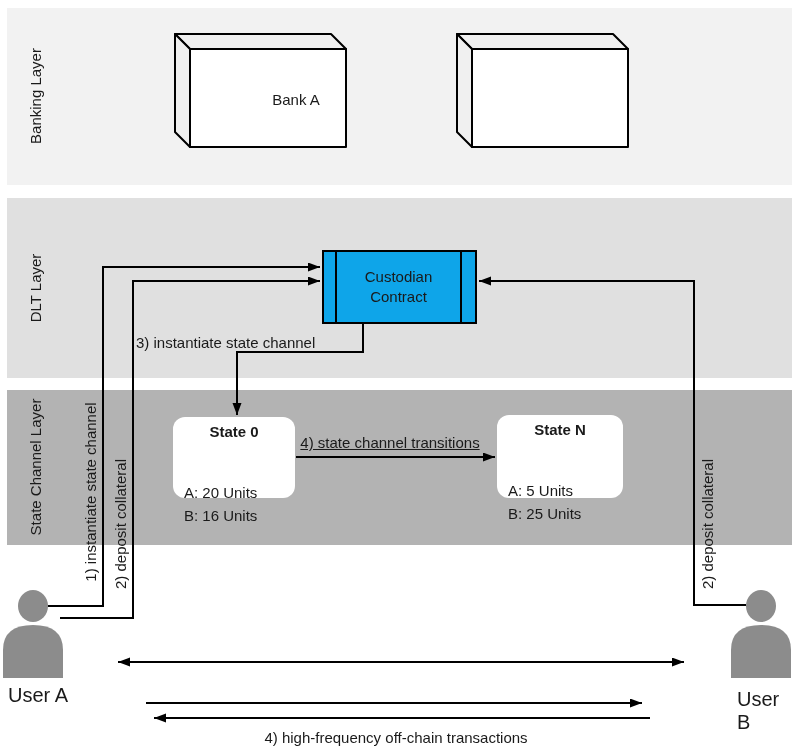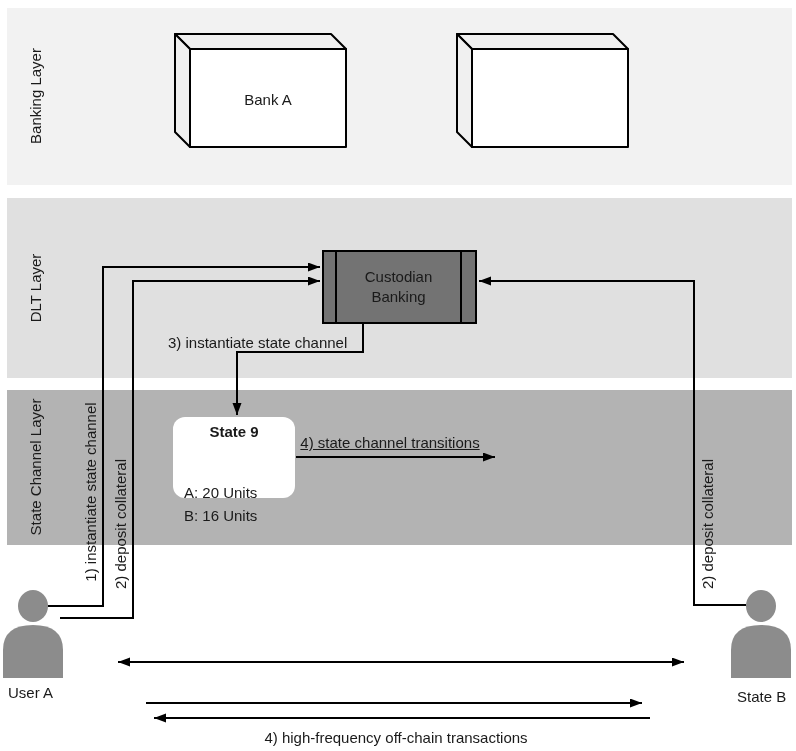--- a/index.html
+++ b/index.html
@@ -15,47 +15,47 @@
   
   .vlabel{position:absolute;width:0;height:0;}
   .vlabel > span{position:absolute;left:0;top:0;display:block;white-space:nowrap;
     transform:translate(-50%,-50%) rotate(-90deg);font-size:15px;}
 
   
   svg.wires{position:absolute;left:0;top:0;z-index:3;}
 
   
   .component{position:absolute;left:322px;top:250px;width:151px;height:70px;
-    background:#737373;border:2px solid #000;z-index:4;}
+    background:#0ea5e9;border:2px solid #000;z-index:4;}
   .component .stripe{position:absolute;top:0;bottom:0;width:2px;background:#000;}
   .component .stripe.s1{left:11px;}
   .component .stripe.s2{left:136px;}
   .component .ctext{position:absolute;left:13px;right:15px;top:0;bottom:0;
     display:flex;flex-direction:column;align-items:center;justify-content:center;
     font-size:15px;line-height:20px;text-align:center;}
 
   
   .statebox{position:absolute;width:122px;height:81px;background:#ffffff;
     border-radius:12px;z-index:4;font-size:15px;}
   .statebox.s0{left:173px;top:417px;}
   .statebox.sN{left:497px;top:415px;width:126px;height:83px;}
   .statebox .stitle{position:absolute;left:0;right:0;top:6px;text-align:center;font-weight:bold;}
   .statebox .srows{position:absolute;left:11px;top:36px;line-height:23px;margin-top:28px;}
 
   
-  .banklabel{position:absolute;width:156px;text-align:center;font-size:15px;z-index:4;}
+  .banklabel{position:absolute;width:156px;text-align:center;font-size:15px;z-index:4;padding-left:28px;}
   .banklabel.a{left:190px;top:91px;}
   .banklabel.b{left:472px;top:91px;}
 
   
   .hlabel{position:absolute;font-size:15px;z-index:4;white-space:nowrap;}
   .hlabel.center{text-align:center;}
 
   
-  .userlabel{position:absolute;font-size:15px;z-index:4;}
+  .userlabel{position:absolute;font-size:20px;z-index:4;}
 </style>
 </head>
 <body>
 
 <div id="stage">
 
   <div class="band banking"></div>
   <div class="band dlt"></div>
   <div class="band statech"></div>
 
@@ -117,42 +117,49 @@
     </g>
   </svg>
 
   <div class="banklabel a">Bank A</div>
 
   <div class="component">
     <div class="stripe s1"></div>
     <div class="stripe s2"></div>
     <div class="ctext">
       <span>Custodian</span>
-      <span>Banking</span>
+      <span>Contract</span>
     </div>
   </div>
 
   <div class="statebox s0">
-    <div class="stitle">State 9</div>
+    <div class="stitle">State 0</div>
     <div class="srows">
       <div>A: 20 Units</div>
       <div>B: 16 Units</div>
+    </div>
+  </div>
+  <div class="statebox sN">
+    <div class="stitle">State N</div>
+    <div class="srows">
+      <div>A: 5 Units</div>
+      <div>B: 25 Units</div>
     </div>
   </div>
 
   <div class="vlabel" style="left:90px;top:492px;z-index:4;">
       <span>1) instantiate state channel</span>
     </div>
   <div class="vlabel" style="left:120px;top:524px;z-index:4;">
       <span>2) deposit collateral</span>
     </div>
   <div class="vlabel" style="left:707px;top:524px;z-index:4;">
       <span>2) deposit collateral</span>
     </div>
 
-  <div class="hlabel" style="left:168px;top:334px;">3) instantiate state channel</div>
+  <div class="hlabel" style="left:136px;top:334px;">3) instantiate state channel</div>
   <div class="hlabel center" style="left:298px;top:434px;width:184px;text-decoration:underline;">4) state channel transitions</div>
   <div class="hlabel center" style="left:146px;top:729px;width:500px;">4) high-frequency off-chain transactions</div>
 
   <div class="userlabel" style="left:8px;top:684px;">User A</div>
-  <div class="userlabel" style="left:737px;top:688px;">State B</div>
+  <div class="userlabel" style="left:737px;top:688px;">User B</div>
 
 </div>
 
 </body></html>

